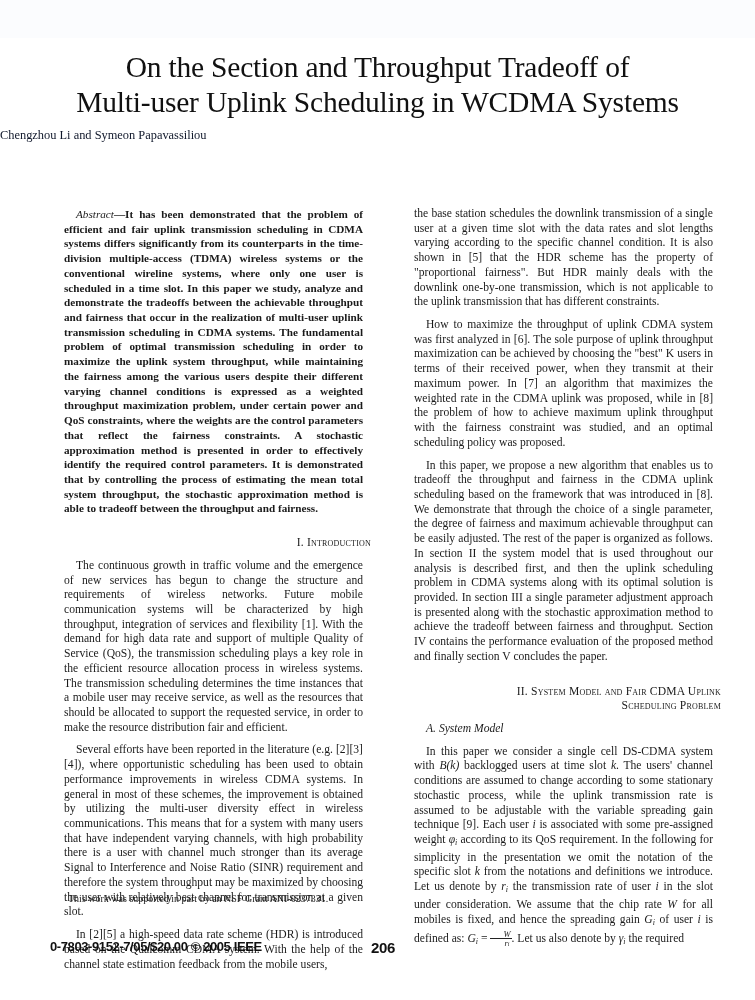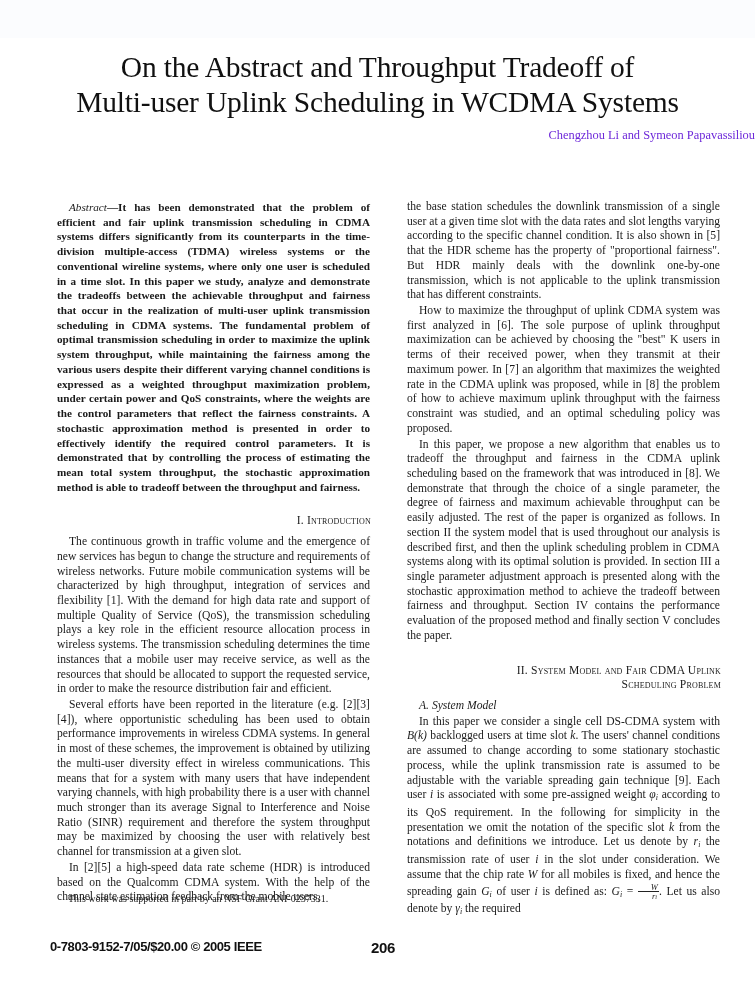--- a/index.html
+++ b/index.html
@@ -8,31 +8,31 @@
     background:#ffffff;
     font-family:"Liberation Serif", "DejaVu Serif", serif;
     color:#1a1a1a;
   }
   .topband { position:absolute; left:0; top:0; width:755px; height:38px; background:#fbfcfe; }
   .title {
     position:absolute; left:0; top:50px; width:755px; text-align:center;
     font-size:29.5px; line-height:35px; color:#111; letter-spacing:-0.2px;
   }
   .authors {
-    position:absolute; left:0; top:128px; width:755px; text-align:right;
-    font-size:12.4px; color:#6d28d9;
+    position:absolute; left:0; top:128px; width:755px; text-align:left;
+    font-size:12.4px; color:#0f172a;
   }
   .col {
     position:absolute; top:199px; width:315px;
     font-size:11.6px; line-height:14.72px; text-align:justify;
     hyphens:none;
   }
   .col.left { left:56px; }
   .col.right { left:406px; }
-  .col p { margin:1px; text-indent:12px; }
+  .col p { margin:8px; text-indent:12px; }
   .col p.noindent { text-indent:0; }
   .abstract { font-weight:bold; font-size:11.2px; }
   .abstract .lead { font-style:italic; font-weight:normal; }
   .section-head {
     text-align:right; font-variant:small-caps; font-size:11.6px;
     margin:20px 0 6px 0; text-indent:0; letter-spacing:0.2px;
   }
   .sub-head { font-style:italic; text-indent:0; margin:6px 0 5px 0; }
   .math { font-style:italic; }
   .frac { display:inline-block; vertical-align:middle; text-align:center; font-size:8.5px; line-height:8px; font-style:italic; }
@@ -51,21 +51,21 @@
     font-family:"Liberation Sans", sans-serif; font-weight:bold; font-size:15px; letter-spacing:-0.4px; color:#111;
   }
   .sub { font-size:8px; vertical-align:-2px; font-style:italic; }
 </style>
 </head>
 <body>
 
 <div class="topband"></div>
 
 <div class="title">
-  <div>On the Abstract and Throughput Tradeoff of</div>
+  <div>On the Section and Throughput Tradeoff of</div>
   <div>Multi-user Uplink Scheduling in WCDMA Systems</div>
 </div>
 
 <div class="authors">Chengzhou Li and Symeon Papavassiliou</div>
 
 <div class="col left">
   <p class="abstract"><span class="lead">Abstract</span><span>—</span><span>It has been demonstrated that the problem of efficient and fair uplink transmission scheduling in CDMA systems differs significantly from its counterparts in the time-division multiple-access (TDMA) wireless systems or the conventional wireline systems, where only one user is scheduled in a time slot. In this paper we study, analyze and demonstrate the tradeoffs between the achievable throughput and fairness that occur in the realization of multi-user uplink transmission scheduling in CDMA systems. The fundamental problem of optimal transmission scheduling in order to maximize the uplink system throughput, while maintaining the fairness among the various users despite their different varying channel conditions is expressed as a weighted throughput maximization problem, under certain power and QoS constraints, where the weights are the control parameters that reflect the fairness constraints. A stochastic approximation method is presented in order to effectively identify the required control parameters. It is demonstrated that by controlling the process of estimating the mean total system throughput, the stochastic approximation method is able to tradeoff between the throughput and fairness.</span></p>
 
   <div class="section-head">I. Introduction</div>
 

